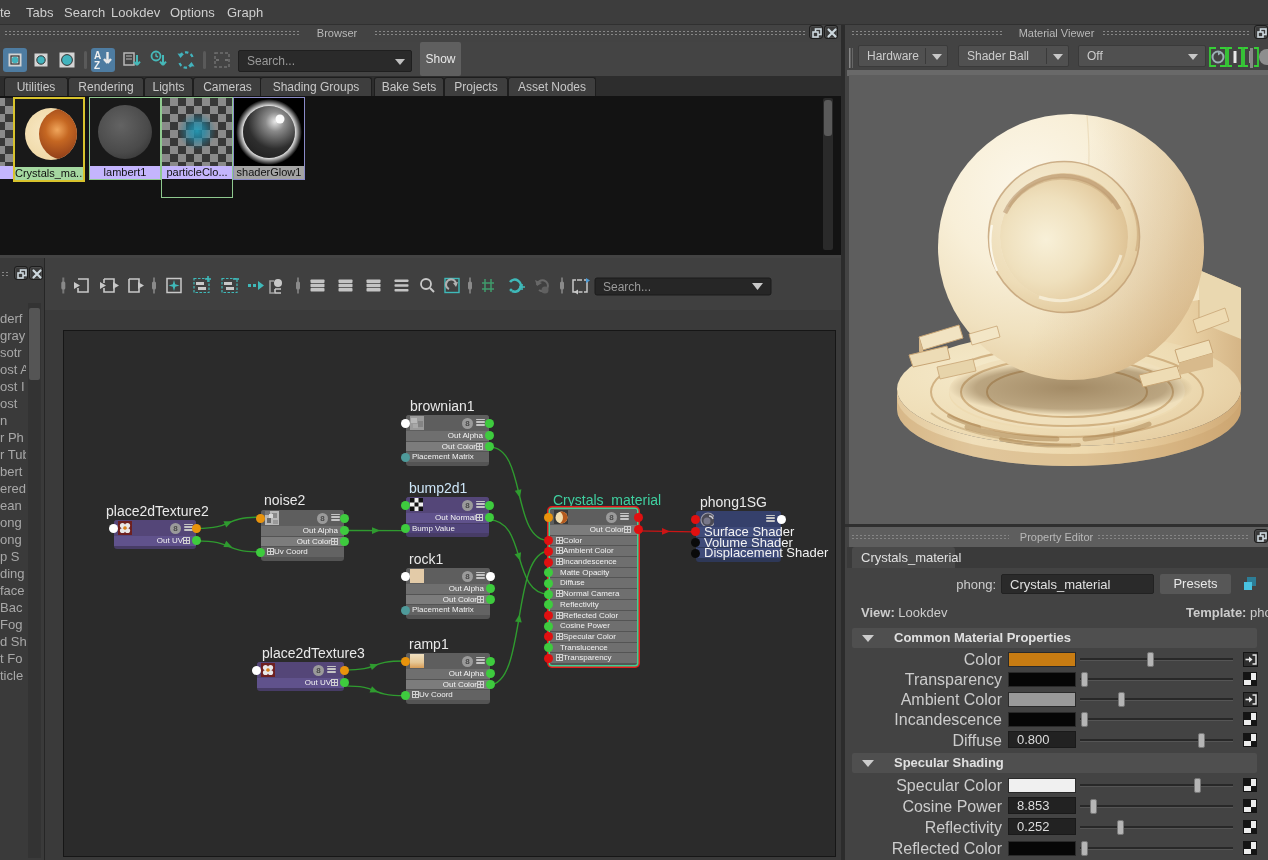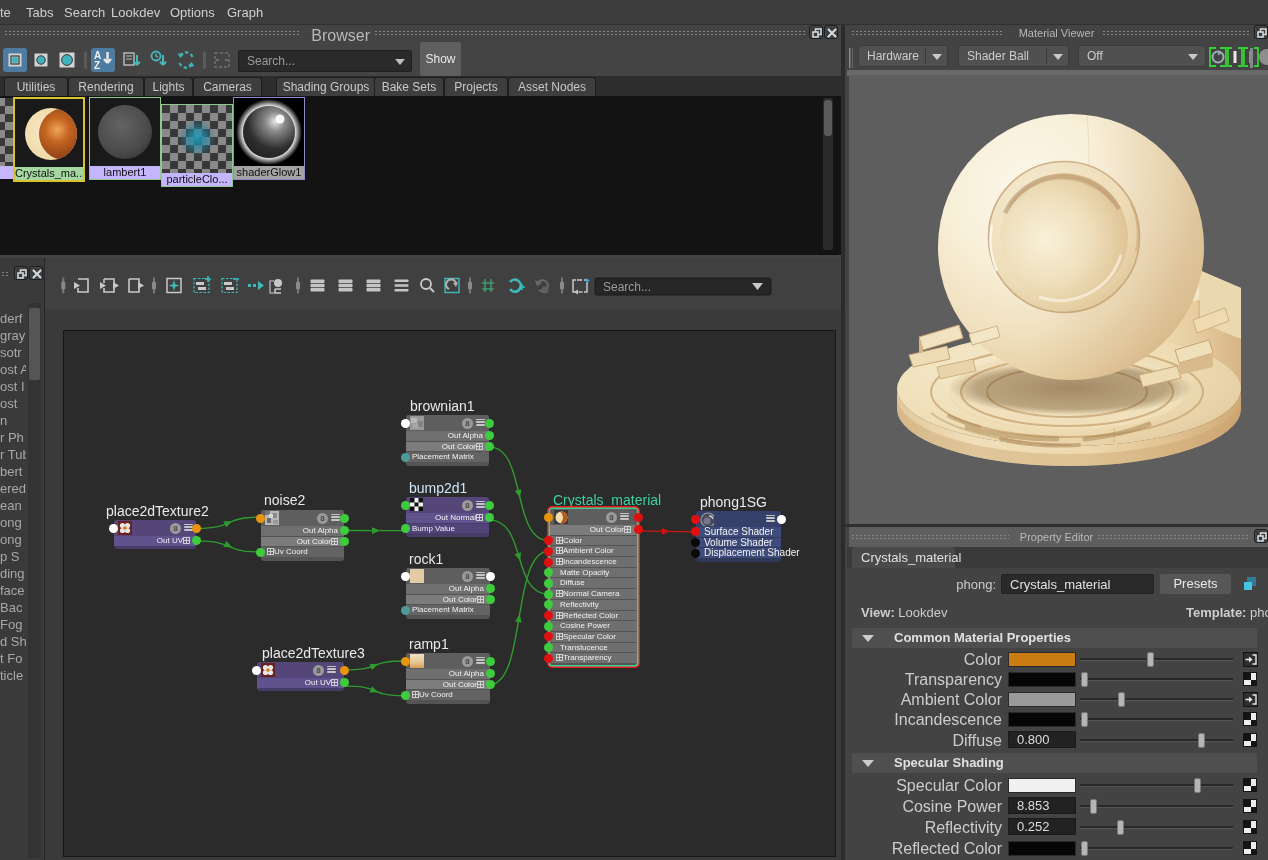--- a/index.html
+++ b/index.html
@@ -7,21 +7,21 @@
 .abs{position:absolute}
 .dots{background-image:radial-gradient(circle,#868686 0.9px,rgba(0,0,0,0) 1.1px);background-size:4px 3px;background-position:0 0}
 .wbtn{position:absolute;width:14px;height:14px;border:1px solid #1d1d1d;border-radius:3px;background:#3a3a3a;box-shadow:inset 0 0 0 1px #4a4a4a}
 .wbtn svg{position:absolute;left:1px;top:1px}
 
 #menubar{left:0;top:0;width:1268px;height:25px;background:#3d3d3d;border-bottom:1px solid #303030;color:#cfcfcf;font-size:13px}
 #menubar span{position:absolute;top:5px}
 
 #browser{left:0;top:25px;width:841px;height:233px;background:#434343}
 #btitle{position:absolute;left:0;top:0;width:841px;height:17px}
-#btitle .t{position:absolute;top:2px;left:304px;width:66px;text-align:right;color:#b8b8b8;font-size:16px}
+#btitle .t{position:absolute;top:2px;left:304px;width:66px;text-align:center;color:#b8b8b8;font-size:11px}
 #btoolbar{position:absolute;left:0;top:17px;width:841px;height:51px;background:#444}
 .tbtn{position:absolute;top:6px;width:24px;height:24px;border-radius:3px}
 .tbtn.on{background:#4e7ca1}
 .vsep{position:absolute;width:3px;height:18px;background:#5a5a5a;border-radius:2px}
 #bsearch{position:absolute;left:238px;top:8px;width:174px;height:22px;background:#2a2a2a;border:1px solid #1f1f1f;border-radius:2px;color:#9a9a9a;font-size:12px;line-height:20px;padding-left:8px}
 #bsearch .arr{position:absolute;right:6px;top:8px;width:0;height:0;border-left:5px solid transparent;border-right:5px solid transparent;border-top:6px solid #c0c0c0}
 #bshow{position:absolute;left:420px;top:0px;width:41px;height:34px;background:#5f5f5f;color:#e8e8e8;font-size:12px;text-align:center;line-height:34px;border-radius:2px}
 #btabs{position:absolute;left:0;top:51px;width:841px;height:20px;background:#2d2d2d}
 .btab{position:absolute;top:1px;height:19px;background:#3e3e3e;border:1px solid #1e1e1e;border-bottom:none;color:#c8c8c8;font-size:12px;text-align:center;line-height:18px;border-radius:3px 3px 0 0}
 #swatches{position:absolute;left:0;top:71px;width:841px;height:159px;background:#131313}
@@ -144,21 +144,21 @@
             <path d="M9 12l-3 0M15 12l3 0" stroke="#6f6f6f" stroke-width="2"></path>
           </svg></div>
   <div id="bsearch">Search...<div class="arr"></div></div>
   <div id="bshow">Show</div>
  </div>
  <div id="btabs">
   <div class="btab" style="left:4px;width:64px">Utilities</div>
   <div class="btab" style="left:68px;width:76px">Rendering</div>
   <div class="btab" style="left:144px;width:49px">Lights</div>
   <div class="btab" style="left:193px;width:69px">Cameras</div>
-  <div class="btab" style="left:276px;width:100px">Shading Groups</div>
+  <div class="btab" style="left:260px;width:112px">Shading Groups</div>
   <div class="btab" style="left:374px;width:70px">Bake Sets</div>
   <div class="btab" style="left:444px;width:64px">Projects</div>
   <div class="btab" style="left:508px;width:88px">Asset Nodes</div>
  </div>
  <div id="swatches">
   <div class="sw" style="left:-59px">
           <div class="img" style="background:repeating-conic-gradient(#8a8a8a 0% 25%, #383838 0% 50%) 0 0/16px 16px"></div>
           <div class="lbl">2</div>
         </div>
   <div class="sw" style="left:13px;top:1px;width:72px;height:85px;border:2px solid #d8c32c">
@@ -196,21 +196,21 @@
                   <stop offset="0" stop-color="#636363"></stop>
                   <stop offset="0.7" stop-color="#4a4a4a"></stop>
                   <stop offset="1" stop-color="#353535"></stop>
                 </radialGradient>
               </defs>
               <circle cx="35" cy="34" r="27" fill="url(#glam)"></circle>
             </svg>
    </div>
           <div class="lbl">lambert1</div>
         </div>
-  <div class="sw" style="left:161px;top:8px;height:83px;border:1px solid #8fc98f">
+  <div class="sw" style="left:161px;top:1px;height:101px;border:1px solid #8fc98f">
           <div class="img" style="background:repeating-conic-gradient(#8a8a8a 0% 25%, #383838 0% 50%) 0 0/16px 16px">
     <svg width="70" height="69">
               <defs>
                 <radialGradient id="gpc" cx="0.5" cy="0.5" r="0.5">
                   <stop offset="0" stop-color="#23a0bd"></stop>
                   <stop offset="0.4" stop-color="#1f8aa8" stop-opacity="0.8"></stop>
                   <stop offset="1" stop-color="#1f7a98" stop-opacity="0"></stop>
                 </radialGradient>
               </defs>
               <circle cx="35" cy="33" r="19" fill="url(#gpc)" opacity="0.9"></circle>
@@ -617,21 +617,21 @@
    <div class="port pg" style="left:-6px;top:80.6px"></div>
    <div class="port pg" style="left:-6px;top:91.3px"></div>
    <div class="port pr" style="left:-6px;top:102px"></div>
    <div class="port pg" style="left:-6px;top:112.7px"></div>
    <div class="port pr" style="left:-6px;top:123.4px"></div>
    <div class="port pg" style="left:-6px;top:134.1px"></div>
    <div class="port pr" style="left:-6px;top:144.8px"></div>
   </div>
 
   <div class="ntitle" style="left:636px;top:163px">phong1SG</div>
-  <div class="node b" style="left:632px;top:180px;width:85px;height:51px;font-size:10px">
+  <div class="node b" style="left:632px;top:180px;width:85px;height:51px;font-size:13px">
    <div class="hd">
             <svg class="hicon" width="16" height="16">
               <circle cx="8" cy="8" r="7" fill="#4a4a55" stroke="#9a9aa8" stroke-width="1.2"></circle>
               <circle cx="7" cy="9" r="3.5" fill="#77778a"></circle>
               <path d="M9 4a4 4 0 0 1 4 3" stroke="#c8c8d0" stroke-width="1.3" fill="none"></path>
             </svg>
             <div class="bars">
               <div></div>
               <div></div>
               <div></div>

